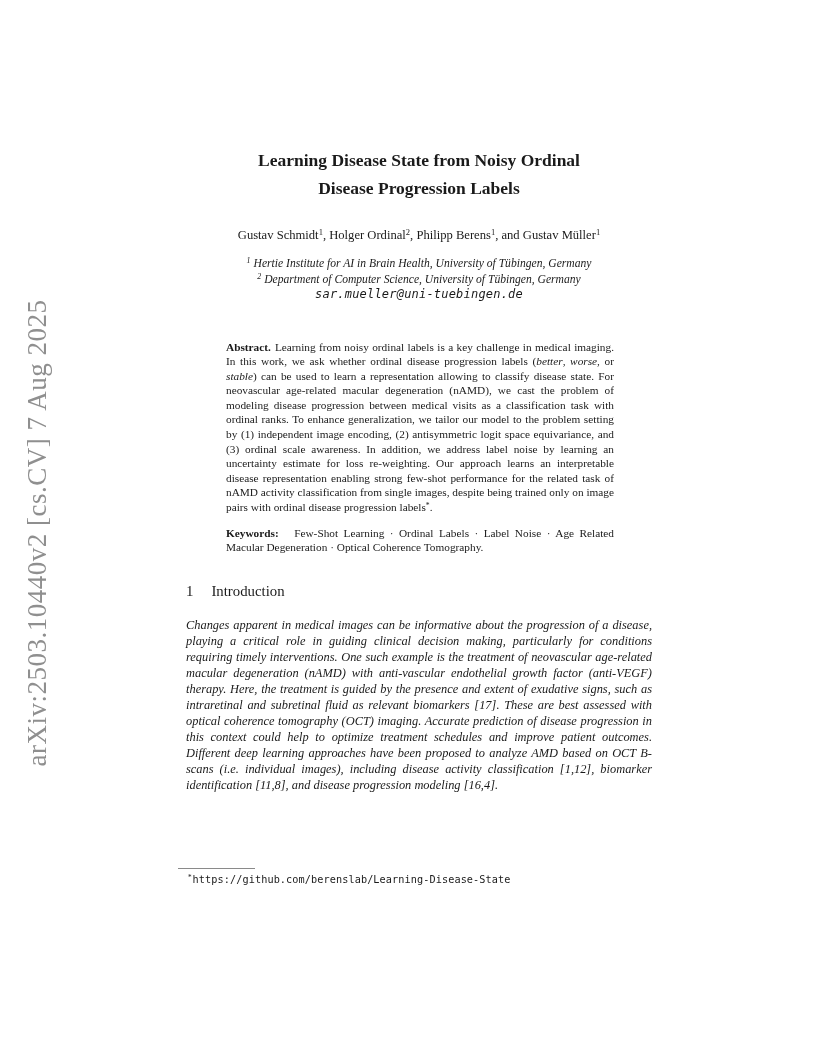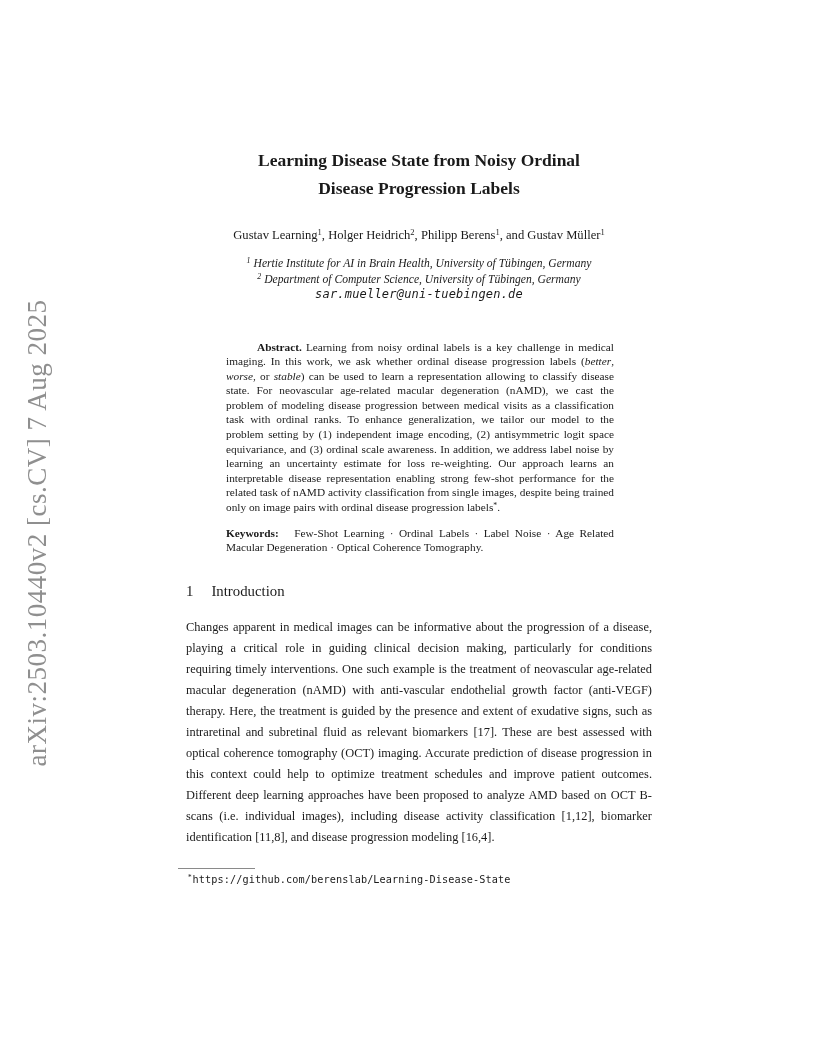--- a/index.html
+++ b/index.html
@@ -66,34 +66,35 @@
     letter-spacing: 0.2px;
   }
   .abstract-block {
     margin-top: 37px;
     margin-left: 40px;
     width: 388px;
     font-size: 11.3px;
     line-height: 14.6px;
   }
   .justify { text-align: justify; }
-  .abstract-par b { margin-right: 4px; margin-left: 31px; }
+  .abstract-par b { margin-right: 4px; }
   .keywords { margin-top: 11px; }
   .keywords b { margin-right: 10px; }
   .section {
     margin-top: 27px;
     font-size: 14.8px;
     font-weight: normal;
     line-height: 19px;
   }
   .secnum { margin-right: 18px; }
   .body-par {
     margin-top: 16px;
     font-size: 12.4px;
-    line-height: 21px;
+    line-height: 16px;
+    font-style: italic;
   }
   .footnote {
     position: absolute;
     left: 178px;
     top: 868px;
     width: 466px;
   }
   .footnote-rule {
     width: 77px;
     height: 1px;
@@ -115,21 +116,21 @@
 
   <div class="watermark">arXiv:2503.10440v2  [cs.CV]  7 Aug 2025</div>
 
   <main class="content">
 
     <h1 class="title">
       <span class="tline">Learning Disease State from Noisy Ordinal</span>
       <span class="tline">Disease Progression Labels</span>
     </h1>
 
-    <p class="authors"><span>Gustav Learning</span><sup>1</sup><span>, Holger Heidrich</span><sup>2</sup><span>, Philipp Berens</span><sup>1</sup><span>, and Gustav Müller</span><sup>1</sup></p>
+    <p class="authors"><span>Gustav Schmidt</span><sup>1</sup><span>, Holger Ordinal</span><sup>2</sup><span>, Philipp Berens</span><sup>1</sup><span>, and Gustav Müller</span><sup>1</sup></p>
 
     <div class="affils">
       <p class="affil"><sup>1</sup><span>Hertie Institute for AI in Brain Health, University of Tübingen, Germany</span></p>
       <p class="affil"><sup>2</sup><span>Department of Computer Science, University of Tübingen, Germany</span></p>
       <p class="email mono">sar.mueller@uni-tuebingen.de</p>
     </div>
 
     <div class="abstract-block">
       <p class="abstract-par justify"><b>Abstract.</b><span>Learning from noisy ordinal labels is a key challenge in medical imaging. In this work, we ask whether ordinal disease progression labels (</span><i>better</i><span>, </span><i>worse</i><span>, or </span><i>stable</i><span>) can be used to learn a representation allowing to classify disease state. For neovascular age-related macular degeneration (nAMD), we cast the problem of modeling disease progression between medical visits as a classification task with ordinal ranks. To enhance generalization, we tailor our model to the problem setting by (1) independent image encoding, (2) antisymmetric logit space equivariance, and (3) ordinal scale awareness. In addition, we address label noise by learning an uncertainty estimate for loss re-weighting. Our approach learns an interpretable disease representation enabling strong few-shot performance for the related task of nAMD activity classification from single images, despite being trained only on image pairs with ordinal disease progression labels</span><sup>*</sup><span>.</span></p>
 

